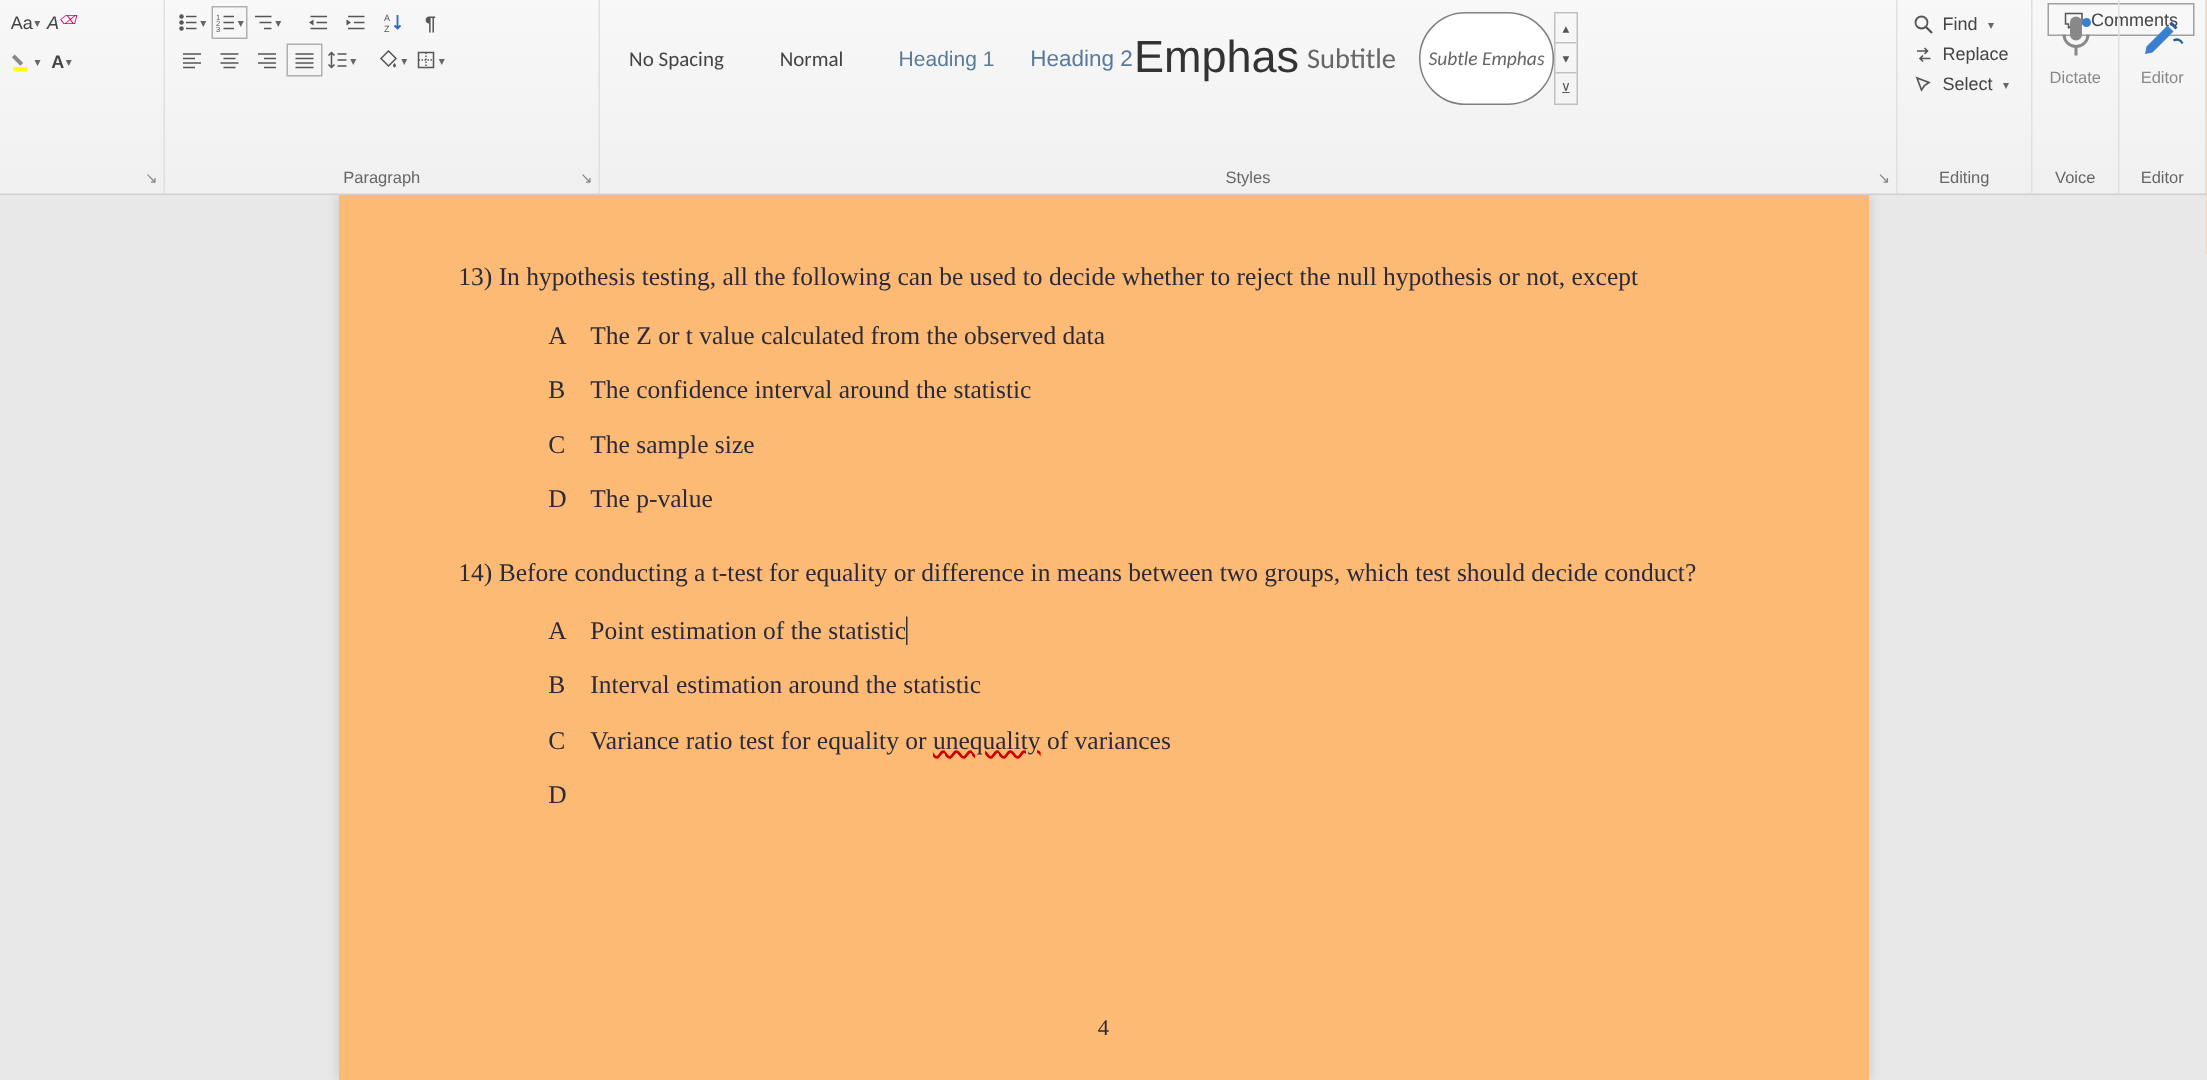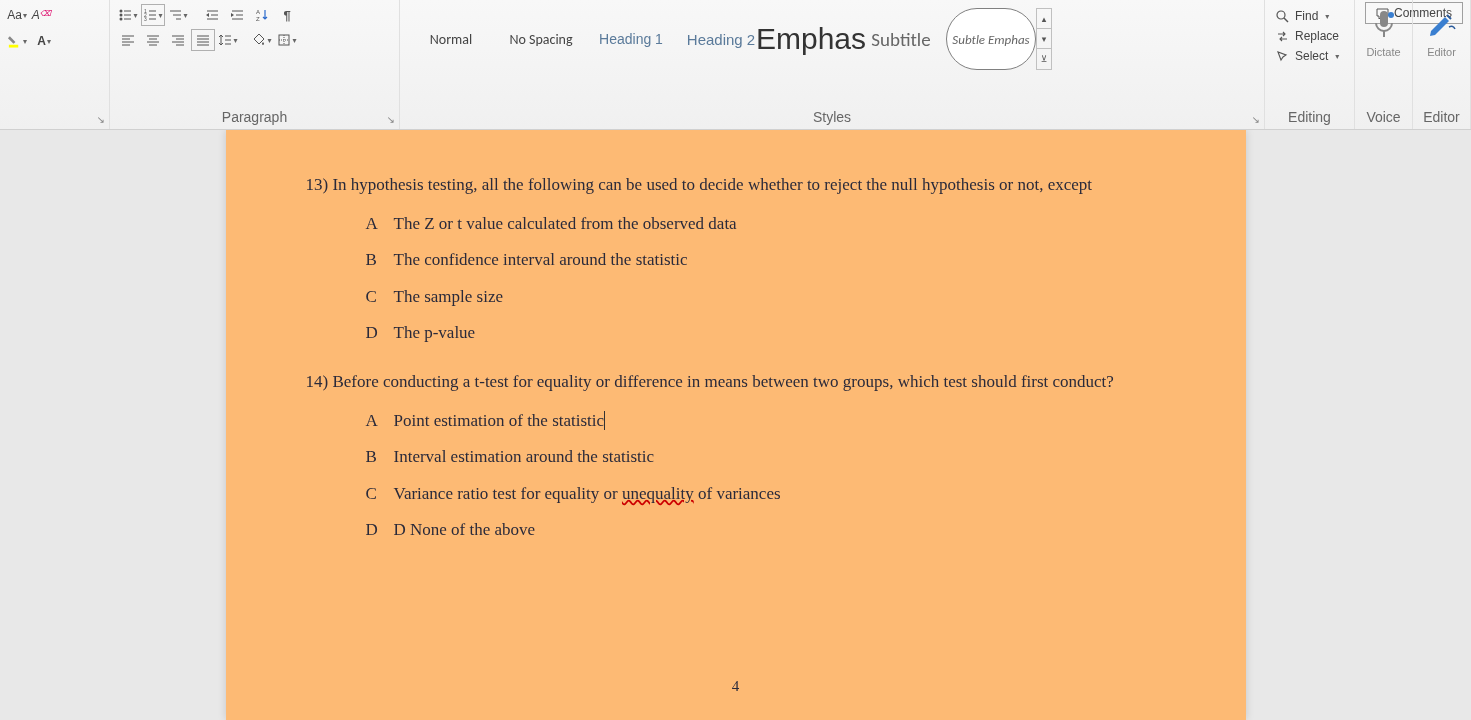--- a/index.html
+++ b/index.html
@@ -19,35 +19,35 @@
       position: relative;
     }
     .ribbon-section {
       border-right: 1px solid #e0e0e0;
       padding: 4px 6px;
       display: flex;
       flex-direction: column;
       position: relative;
     }
     .section-label {
-      font-size: 14px;
+      font-size: 11px;
       color: #666;
       text-align: center;
       position: absolute;
       bottom: 4px;
       left: 0;
       right: 0;
     }
     .font-section {
       width: 110px;
     }
     .font-row { display: flex; gap: 2px; margin-bottom: 4px; align-items: center; }
     .small-btn {
       width: 22px; height: 22px;
-      display: flex; align-items: center; justify-content: flex-end;
+      display: flex; align-items: center; justify-content: center;
       font-size: 12px; color: #444;
       border: 1px solid transparent;
       cursor: pointer;
     }
     .paragraph-section { width: 290px; }
     .para-row { display: flex; gap: 1px; margin-bottom: 3px; }
     .para-btn {
       width: 24px; height: 22px;
       display: flex; align-items: center; justify-content: center;
       border: 1px solid transparent;
@@ -340,22 +340,22 @@
           </svg>
         <span class="dropdown-arrow">▾</span>
       </div>
     </div>
     <div class="section-label">Paragraph</div>
     <span class="launcher">↘</span>
   </div>
 
   <div class="ribbon-section styles-section">
     <div class="style-gallery">
+      <div class="style-item style-nospace">No Spacing</div>
       <div class="style-item style-normal">Normal</div>
-      <div class="style-item style-nospace">No Spacing</div>
       <div class="style-item style-h1">Heading 1</div>
       <div class="style-item style-h2">Heading 2</div>
       <div class="style-item style-title">Emphas</div>
       <div class="style-item style-subtitle">Subtitle</div>
       <div class="style-item style-emphasis selected">Subtle Emphas</div>
       <div class="gallery-controls">
         <div class="gallery-ctrl-btn">▴</div>
         <div class="gallery-ctrl-btn">▾</div>
         <div class="gallery-ctrl-btn">⊻</div>
       </div>
@@ -446,37 +446,36 @@
         <div class="option">
             <span class="opt-letter">D</span>
             <span>The p-value</span>
           </div>
       </div>
     </div>
 
     <div class="question">
       <div class="q-text">
         <span class="q-num">14)</span>
-        <span>Before conducting a t-test for equality or difference in means between two groups, which test should first conduct?</span>
+        <span>Before conducting a t-test for equality or difference in means between two groups, which test should decide conduct?</span>
       </div>
       <div class="options">
         <div class="option">
           <span class="opt-letter">A</span>
           <span><span>Point estimation of the statistic </span><span class="cursor-mark"></span></span>
         </div>
         <div class="option">
             <span class="opt-letter">B</span>
             <span>Interval estimation around the statistic</span>
           </div>
         <div class="option">
           <span class="opt-letter">C</span>
           <span><span>Variance ratio test for equality or </span><span class="underlined">unequality</span><span> of variances</span></span>
         </div>
         <div class="option">
             <span class="opt-letter">D</span>
-            <span>D None of the above</span>
           </div>
       </div>
     </div>
 
     <div class="page-num">4</div>
   </div>
 </div>
 
 </body></html>

